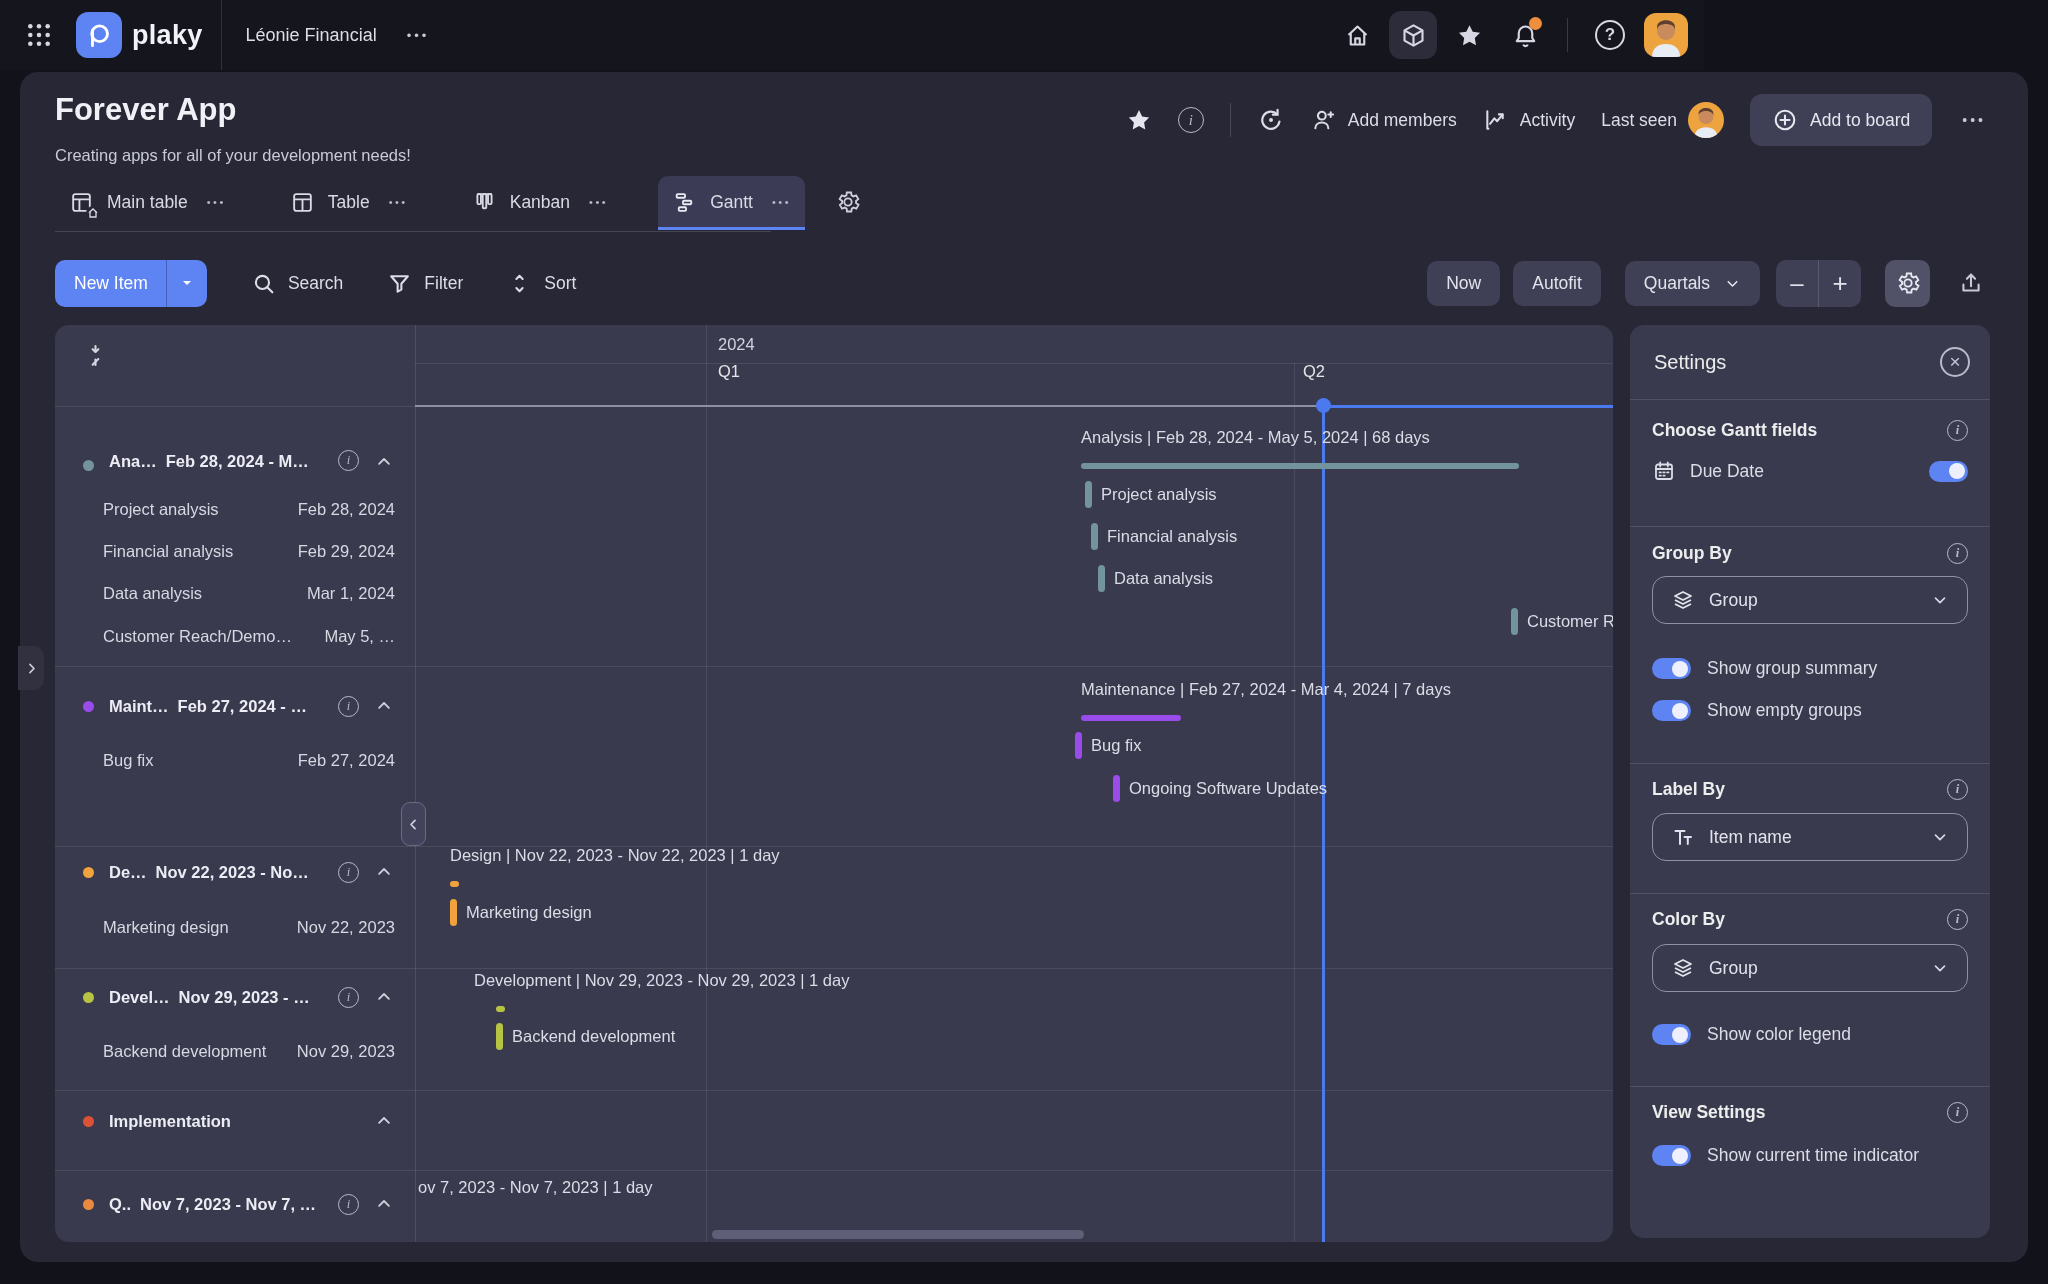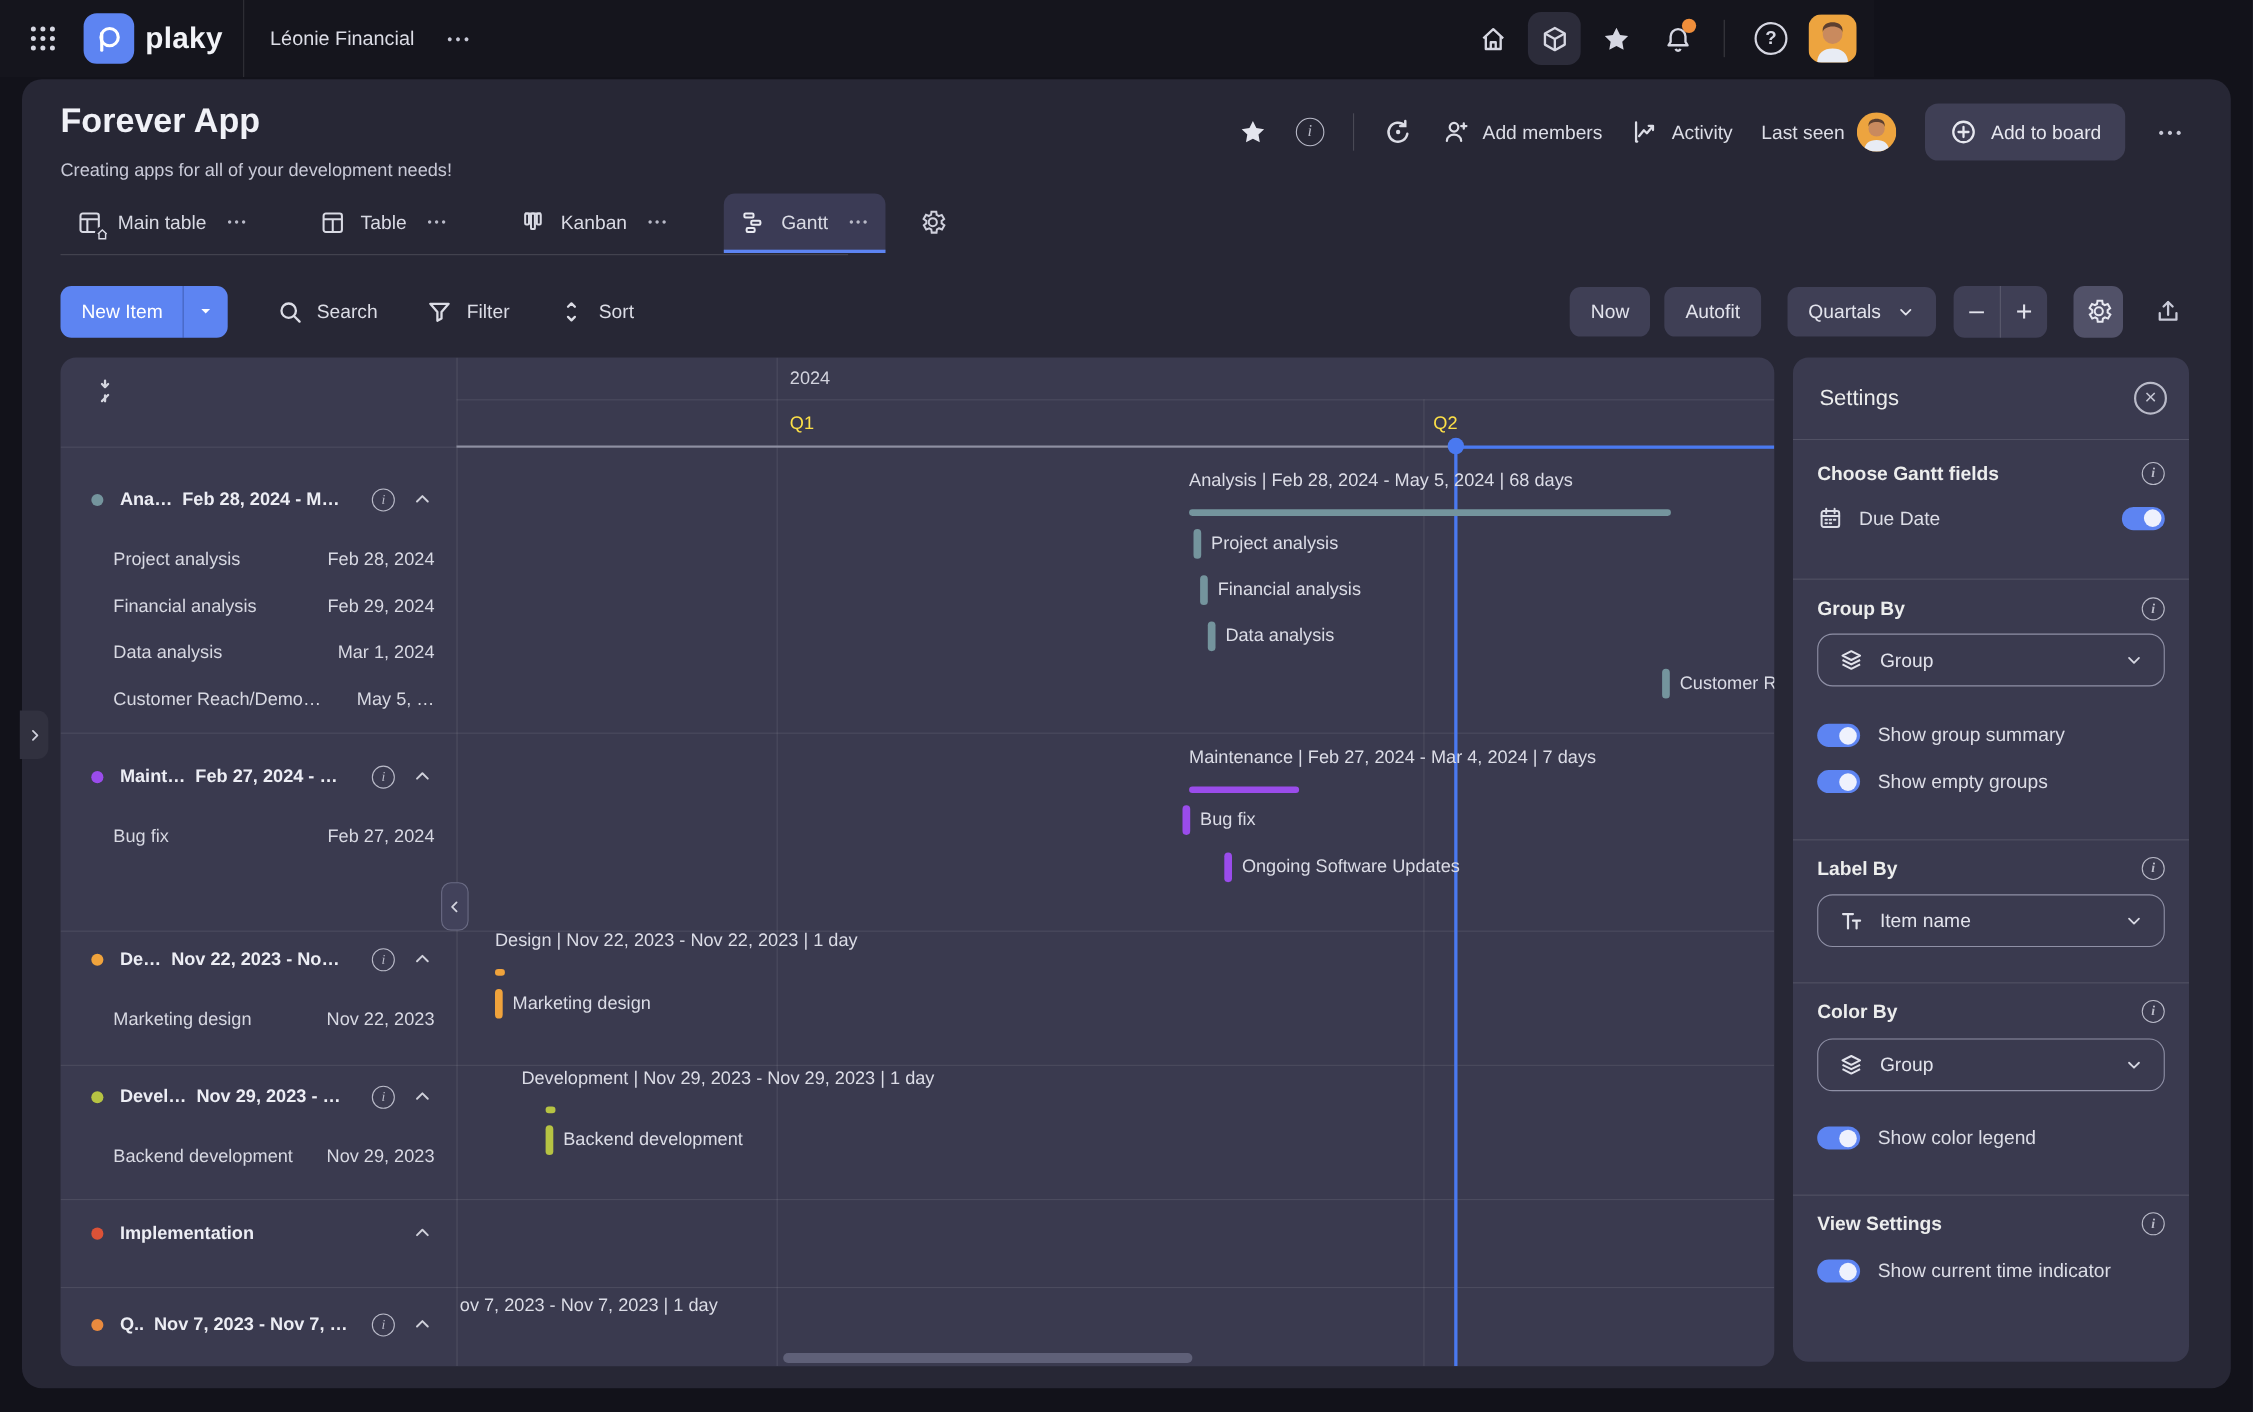--- a/index.html
+++ b/index.html
@@ -63,21 +63,21 @@
   .zoom-split { width:1px; height:47px; background:rgba(255,255,255,.14); }
   .gear-btn { background:#515168; border-radius:10px; width:45px; height:47px; display:flex; align-items:center; justify-content:center; color:#e8e9f1; cursor:pointer; }
   .export-btn { width:44px; height:44px; display:flex; align-items:center; justify-content:center; color:#c9cad8; cursor:pointer; margin-left:6px; }
 
   
   .gantt-box { position:absolute; left:35px; top:253px; width:1558px; height:917px; background:#3a3a4f; border-radius:14px; overflow:hidden; }
   .g-line { position:absolute; background:rgba(255,255,255,.09); }
   .panel-border { position:absolute; left:360px; top:0; width:1px; height:917px; background:rgba(255,255,255,.10); }
   .collapse-icon-wrap { position:absolute; left:28px; top:18px; color:#d5d6e0; cursor:pointer; }
   .tl-year { position:absolute; left:663px; top:10px; font-size:16.5px; color:#d2d3de; }
-  .tl-q { position:absolute; top:51px; font-size:16.5px; color:#fde047; }
+  .tl-q { position:absolute; top:37px; font-size:16.5px; color:#e5e5e5; }
   .grp-header { position:absolute; left:0; width:360px; height:34px; display:flex; align-items:center; cursor:pointer; }
   .grp-dot { width:11px; height:11px; border-radius:50%; margin-left:28px; flex:none; }
   .grp-name { font-size:16.5px; font-weight:700; color:#ecedf4; margin-left:15px; white-space:nowrap; }
   .grp-dates { font-size:16.5px; font-weight:700; color:#ecedf4; margin-left:9px; white-space:nowrap; }
   .grp-info { margin-left:auto; }
   .grp-chev { margin:0 22px 0 16px; color:#cfd0da; }
   .icircle { width:21px; height:21px; border-radius:50%; border:1.6px solid #b9bac8; color:#b9bac8; font-size:12.5px; font-style:italic; font-family:"Liberation Serif",serif; display:inline-flex; align-items:center; justify-content:center; cursor:pointer; flex:none; }
   .item-row { position:absolute; left:0; width:360px; height:30px; display:flex; align-items:center; cursor:pointer; }
   .item-name { font-size:16.5px; color:#d7d8e2; margin-left:48px; white-space:nowrap; }
   .item-date { font-size:16.5px; color:#d7d8e2; margin-left:auto; margin-right:20px; white-space:nowrap; }
@@ -409,21 +409,21 @@
       <div class="g-line" style="left: 0px; top: 341px; width: 1558px; height: 1px;"></div>
       <div class="g-line" style="left: 0px; top: 521px; width: 1558px; height: 1px;"></div>
       <div class="g-line" style="left: 0px; top: 643px; width: 1558px; height: 1px;"></div>
       <div class="g-line" style="left: 0px; top: 765px; width: 1558px; height: 1px;"></div>
       <div class="g-line" style="left: 0px; top: 845px; width: 1558px; height: 1px;"></div>
       <div class="g-line" style="left: 0px; top: 81px; width: 360px; height: 1px;"></div>
       <div class="time-hline-gray" style="left: 360px; top: 80px; width: 908px;"></div>
       <div class="time-hline-blue" style="left: 1268px; top: 80px; width: 290px;"></div>
       <div class="time-vline" style="left: 1267px; top: 81px; width: 2.5px; height: 836px;"></div>
       <div class="time-dot" style="left: 1261px; top: 73px;"></div>
-      <div class="grp-header" style="top: 112px;">
+      <div class="grp-header" style="top: 112px; align-items: flex-end;">
         <div class="grp-dot" style="background: rgb(116, 148, 157);"></div>
         <div class="grp-name">Ana…</div>
         <div class="grp-dates">Feb 28, 2024 - M…</div>
         <span class="icircle grp-info">i</span>
         <div class="grp-chev">
           <svg width="18" height="18" viewBox="0 0 24 24" fill="none" stroke="currentColor" stroke-width="2.4" stroke-linecap="round" stroke-linejoin="round">
             <path d="M5.5 14.5L12 8l6.5 6.5"></path>
           </svg>
         </div>
       </div>

